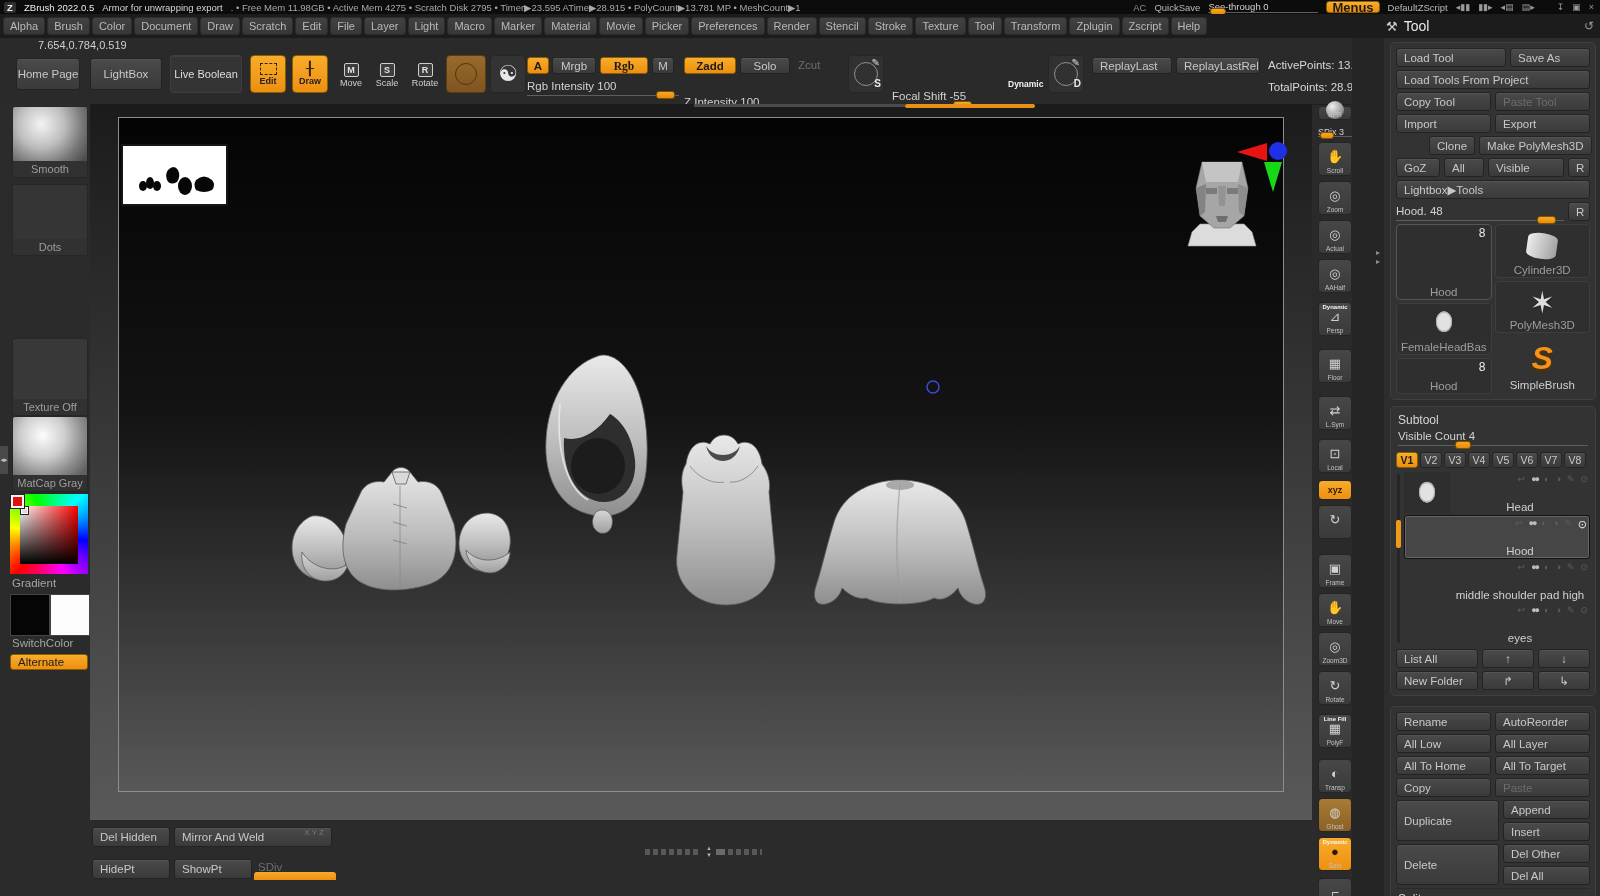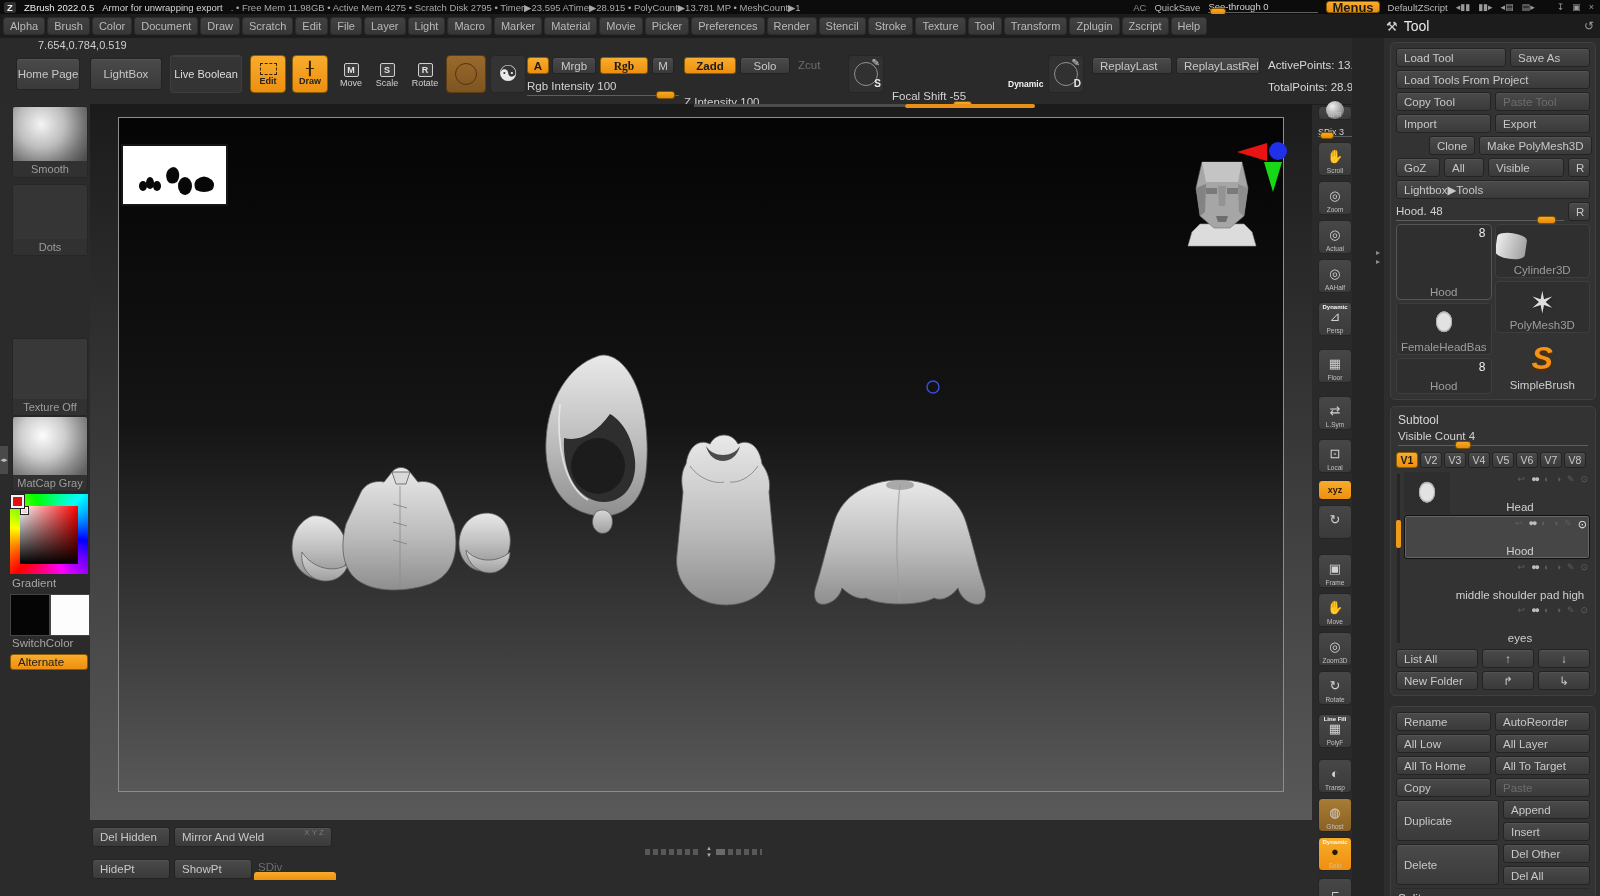--- a/index.html
+++ b/index.html
@@ -611,21 +611,21 @@
             <div class="th-head" style="position:absolute;inset:0 0 13px 0;"></div>
             <span class="tile-name">FemaleHeadBas</span>
           </div>
           <div class="tool-tile" style="height:34px;">
             <span class="tile-badge">8</span>
             <div class="th-bits" style="position:absolute;inset:2px 20px 13px 2px;"></div>
             <span class="tile-name">Hood</span>
           </div>
         </div>
         <div style="flex:1;display:flex;flex-direction:column;gap:3px;">
-          <div class="tool-tile" style="height:52px;display:flex;align-items:center;">
+          <div class="tool-tile" style="height:52px;display:flex;align-items:center;justify-content:center;">
             <span style="display:block;width:30px;height:26px;background:linear-gradient(100deg,#f0f0f0,#9d9d9d);border-radius:50%/22%;transform:rotate(8deg);margin-bottom:10px;"></span>
             <span class="tile-name">Cylinder3D</span>
           </div>
           <div class="tool-tile" style="height:50px;display:flex;align-items:center;justify-content:center;">
             <span style="font-size:30px;color:#dedede;margin-bottom:10px;text-shadow:1px 1px 2px #222;">✶</span>
             <span class="tile-name">PolyMesh3D</span>
           </div>
           <div class="tool-tile" style="height:56px;display:flex;align-items:center;justify-content:center;border:none;background:none;">
             <span style="font-size:32px;font-weight:bold;font-style:italic;color:#f39416;text-shadow:0 2px 3px #5a3000;margin-bottom:12px;">S</span>
             <span class="tile-name" style="color:#cfcfcf;">SimpleBrush</span>

